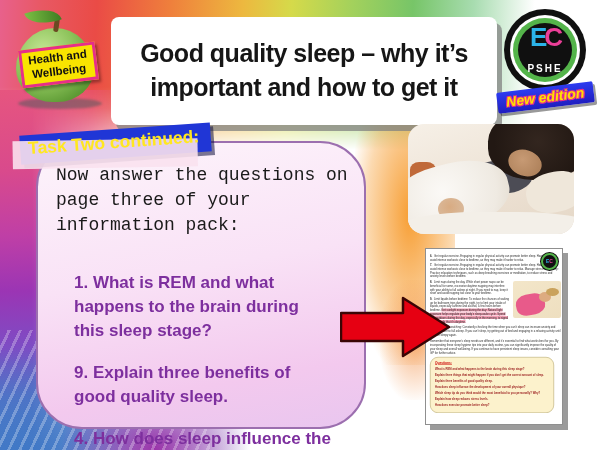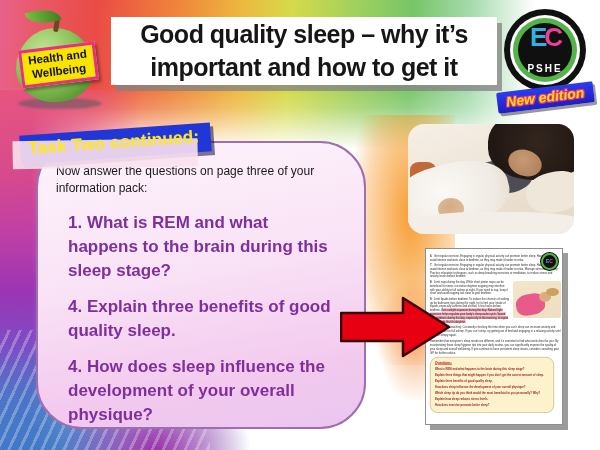--- a/index.html
+++ b/index.html
@@ -21,23 +21,23 @@
   .bg-purple{left:60px;bottom:0;width:190px;height:80px;
     background:radial-gradient(ellipse at 50% 100%,rgba(153,38,164,.92) 0%,rgba(153,38,164,0) 70%);}
   .bg-orange{left:355px;top:115px;width:100px;height:250px;
     background:radial-gradient(ellipse at 55% 40%,rgba(246,148,30,.9) 0%,rgba(246,148,30,.35) 55%,transparent 78%);}
   .bg-orange2{left:380px;top:280px;width:70px;height:120px;
     background:radial-gradient(ellipse at 50% 50%,rgba(240,120,30,.55) 0%,transparent 75%);}
   .bg-streaks{left:0;bottom:0;width:210px;height:120px;opacity:.5;
     background:repeating-linear-gradient(115deg,rgba(255,255,255,0) 0 7px,rgba(255,255,255,.55) 7px 10px);}
 
   
-  .title-box{position:absolute;left:111px;top:17px;width:386px;height:68px;
+  .title-box{position:absolute;left:111px;top:17px;width:386px;height:108px;
     background:#fff;box-shadow:5px 6px 0 rgba(130,130,130,.75);
-    display:flex;align-items:flex-end;justify-content:center;text-align:center;}
+    display:flex;align-items:center;justify-content:center;text-align:center;border-radius:8px;}
   .title-box h1{margin:0;font-size:25px;line-height:1.35;font-weight:700;color:#161616;letter-spacing:-.5px;}
 
   
   .apple{position:absolute;left:8px;top:6px;width:104px;height:112px;}
   .apple-shadow{position:absolute;left:10px;top:92px;width:84px;height:11px;border-radius:50%;
     background:rgba(90,90,95,.55);filter:blur(1px);}
   .apple-body{position:absolute;left:8px;top:22px;width:78px;height:74px;
     background:radial-gradient(circle at 35% 32%,#c4e694 0%,#8cc35a 45%,#5f9c36 75%,#4a822a 100%);
     border-radius:50% 50% 47% 47%/55% 55% 45% 45%;}
   .apple-stem{position:absolute;left:46px;top:12px;width:5px;height:14px;background:#6b4a22;border-radius:2px;transform:rotate(8deg);}
@@ -69,23 +69,23 @@
     background:#2036d6;padding:3px 12px 5px 8px;box-shadow:3px 4px 0 rgba(15,15,60,.55);
     font-size:17.5px;font-weight:800;color:#ffe71f;white-space:nowrap;z-index:5;}
   .task-banner::before{content:"";position:absolute;left:-8px;top:10px;right:14px;bottom:-9px;
     background:rgba(250,225,238,.9);transform:rotate(3deg);z-index:-1;}
 
   
   .main-box{position:absolute;left:36px;top:141px;width:330px;height:288px;z-index:3;
     border:2px solid #9c6faf;border-radius:46px;
     background:linear-gradient(170deg,#fdf4fb 0%,#f9e2f6 45%,#f3c9ee 80%,#e9c6ef 100%);
     box-sizing:border-box;padding:20px 14px 10px 18px;}
-  .main-intro{font-size:12px;line-height:1.4;color:#1a1a1a;margin:0 0 14px 0;}
+  .main-intro{font-size:18px;line-height:1.4;color:#1a1a1a;margin:0 0 32px 0;font-family:Liberation Mono, monospace;}
   .main-questions{font-size:17px;line-height:1.42;font-weight:700;color:#7d2f9e;}
-  .main-questions div{margin:12px;}
+  .main-questions div{margin:18px;}
 
   
   .photo{position:absolute;left:408px;top:124px;width:166px;height:110px;border-radius:16px;
     overflow:hidden;background:linear-gradient(160deg,#f6f0e7 0%,#ece0d2 60%,#e4d7c6 100%);z-index:2;}
   .ph{position:absolute;border-radius:50%;}
   .ph-hair{left:80px;top:-14px;width:100px;height:70px;background:radial-gradient(circle at 50% 45%,#33261f 0%,#221813 70%);border-radius:45%;}
   .ph-face{left:100px;top:26px;width:34px;height:26px;background:radial-gradient(circle at 40% 40%,#c79a74,#a97c55);transform:rotate(18deg);}
   .ph-pillow{left:62px;top:36px;width:62px;height:34px;background:#4c4c55;border-radius:40%;transform:rotate(-8deg);}
   .ph-arm{left:118px;top:48px;width:58px;height:40px;background:#efe7da;border-radius:45%;transform:rotate(-12deg);}
   .ph-rust{left:2px;top:38px;width:26px;height:22px;background:#c06a3a;border-radius:35%;}
@@ -156,21 +156,21 @@
     </div>
   </div>
   <div class="new-edition">New edition</div>
 
   <div class="task-banner">Task Two continued:</div>
 
   <div class="main-box">
     <p class="main-intro">Now answer the questions on page three of your information pack:</p>
     <div class="main-questions">
       <div>1. What is REM and what happens to the brain during this sleep stage?</div>
-      <div>4. Explain three benefits of good quality sleep.</div>
+      <div>9. Explain three benefits of good quality sleep.</div>
       <div>4. How does sleep influence the development of your overall physique?</div>
 
     </div>
   </div>
 
   <div class="photo">
     <div class="ph ph-pillow"></div>
     <div class="ph ph-hair"></div>
     <div class="ph ph-face"></div>
     <div class="ph ph-arm"></div>

